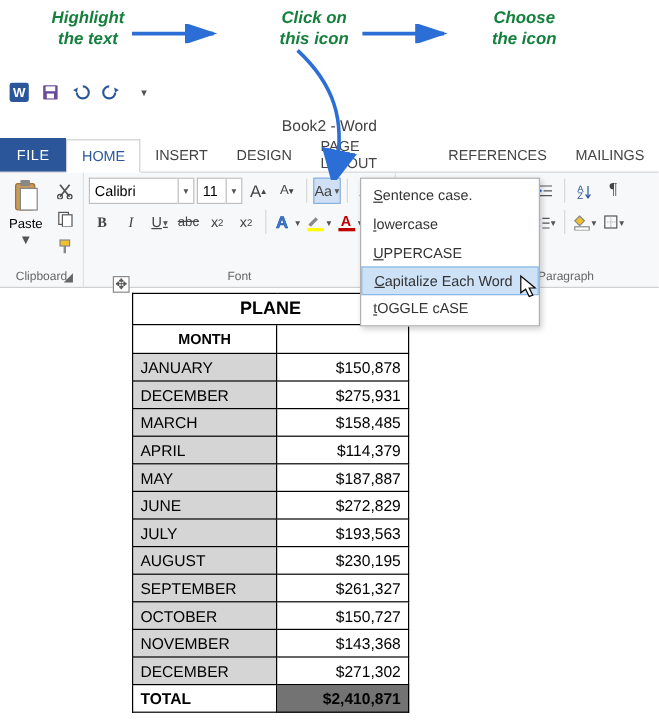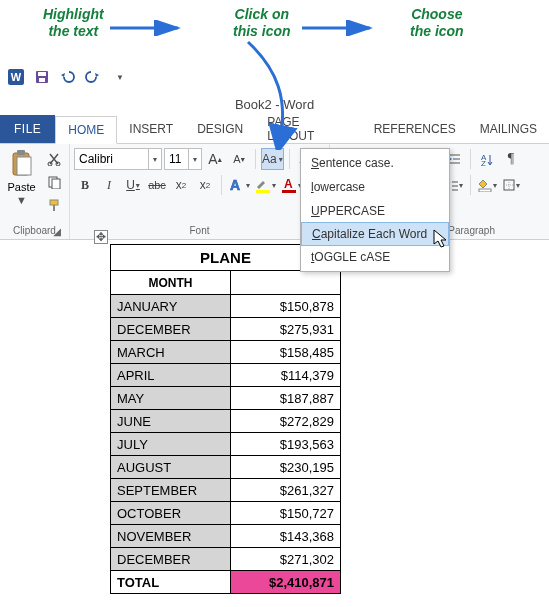--- a/index.html
+++ b/index.html
@@ -53,21 +53,21 @@
 
   
   .doc-area { position:absolute; left:110px; top:244px; }
   .move-handle { position:absolute; left:-16px; top:-14px; width:14px; height:14px; border:1px solid #888; background:#fff; display:flex; align-items:center; justify-content:center; font-size:12px; color:#555; cursor:move; }
   table.data { border-collapse:collapse; font-size:13px; }
   table.data th, table.data td { border:1px solid #000; padding:2px 6px; }
   table.data th.title { font-weight:bold; font-size:15px; height:26px; }
   table.data th.col-h { font-weight:bold; font-size:12px; height:24px; text-align:center; }
   table.data td.month { background:#d5d5d5; width:120px; height:23px; font-size:13px; }
   table.data td.val { text-align:right; width:110px; font-size:13px; }
-  table.data tr.total td { font-weight:bold; background:#ec4899; }
+  table.data tr.total td { font-weight:bold; background:#737373; }
 
   .cursor-arrow { position:absolute; z-index:30; pointer-events:none; }
 
   svg.ic { display:block; }
   .chev { font-size:8px; color:#555; }
 </style>
 </head>
 <body>
 
 <div class="ann-row">

